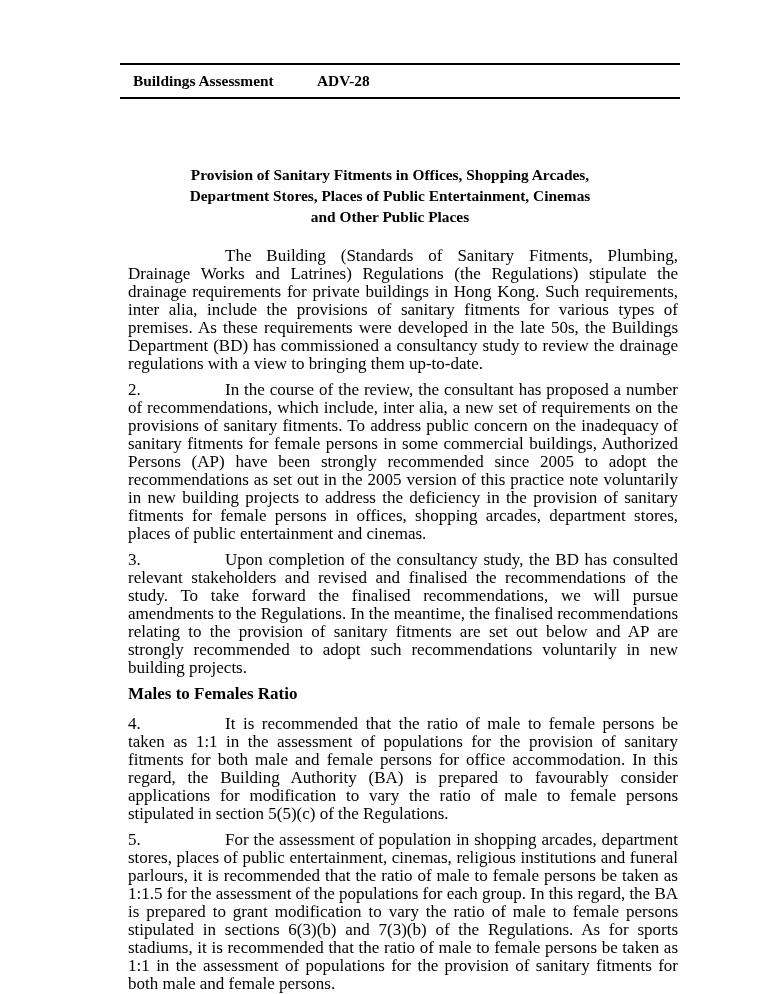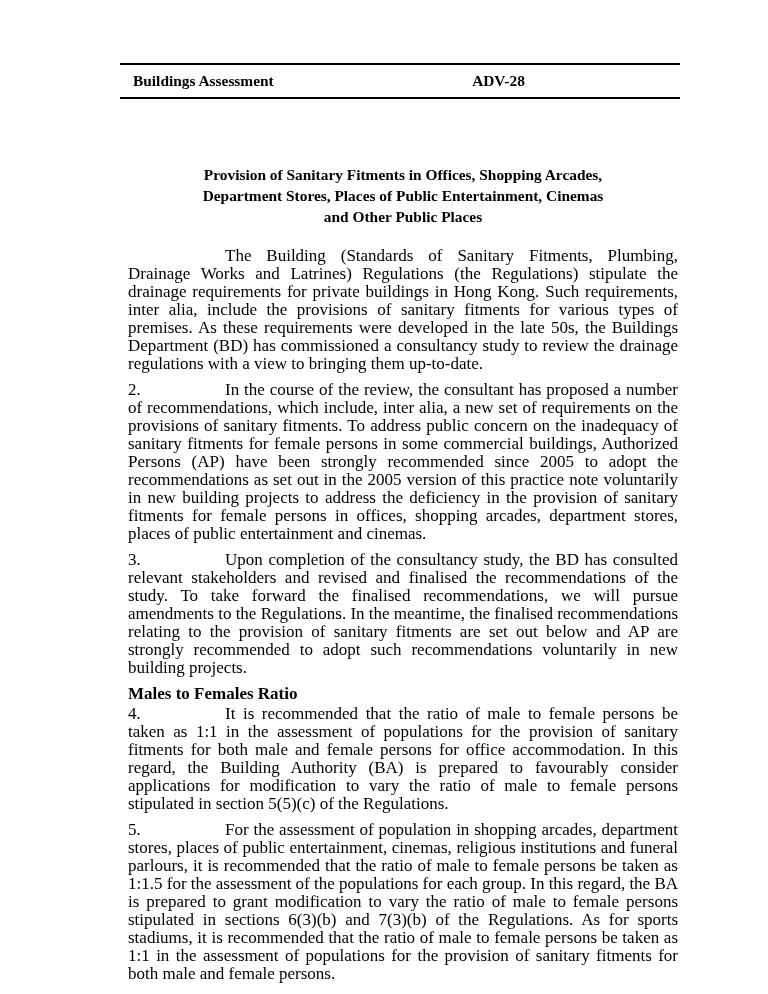--- a/index.html
+++ b/index.html
@@ -24,24 +24,24 @@
     border-bottom: 2px solid #000;
     display: flex;
     align-items: center;
     padding: 7px 0;
     font-weight: bold;
     font-size: 15.4px;
     line-height: 17.6px;
   }
   .h-left  { width: 197px; padding-left: 13px; }
   .h-center { width: 282px; white-space: pre-line; }
-  .h-right { flex: 1; text-align: center; }
+  .h-right { flex: 1; }
   .doc-title {
     position: absolute;
-    left: 128px; top: 164px;
+    left: 115px; top: 164px;
     width: 550px;
     text-align: center;
     font-weight: bold;
     font-size: 15.4px;
     line-height: 21px;
     white-space: pre-line;
   }
   .body-col {
     position: absolute;
     left: 128px; top: 247px;
@@ -53,21 +53,21 @@
   .para { margin: 0 0 8px 0; }
   .para.indent-first { text-indent: 97px; }
   .pnum {
     display: inline-block;
     width: 97px;
     text-indent: 0;
   }
   .section-heading {
     font-weight: bold;
     text-align: left;
-    margin: 0 0 2px 0;
+    margin: 0 0 12px 0;
   }
   .footer-note {
     text-align: right;
     margin-top: 14px;
   }
 </style>
 </head>
 <body>
 
 <div class="page">

